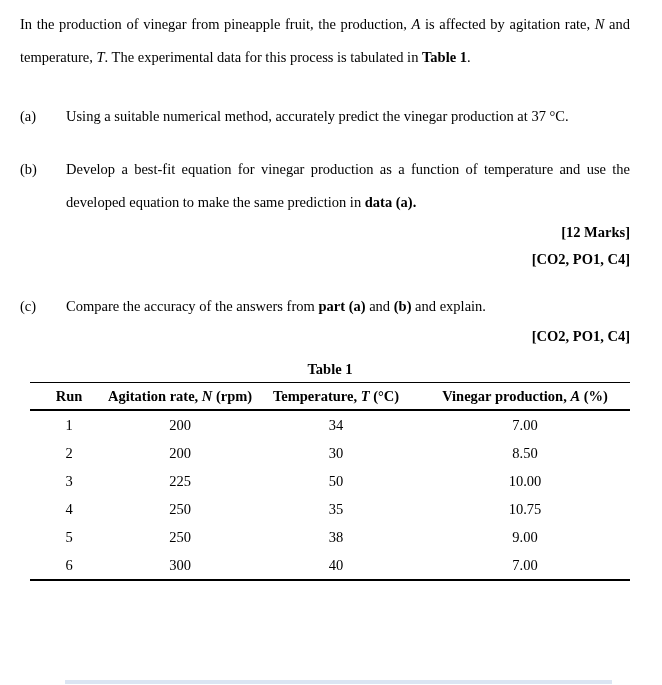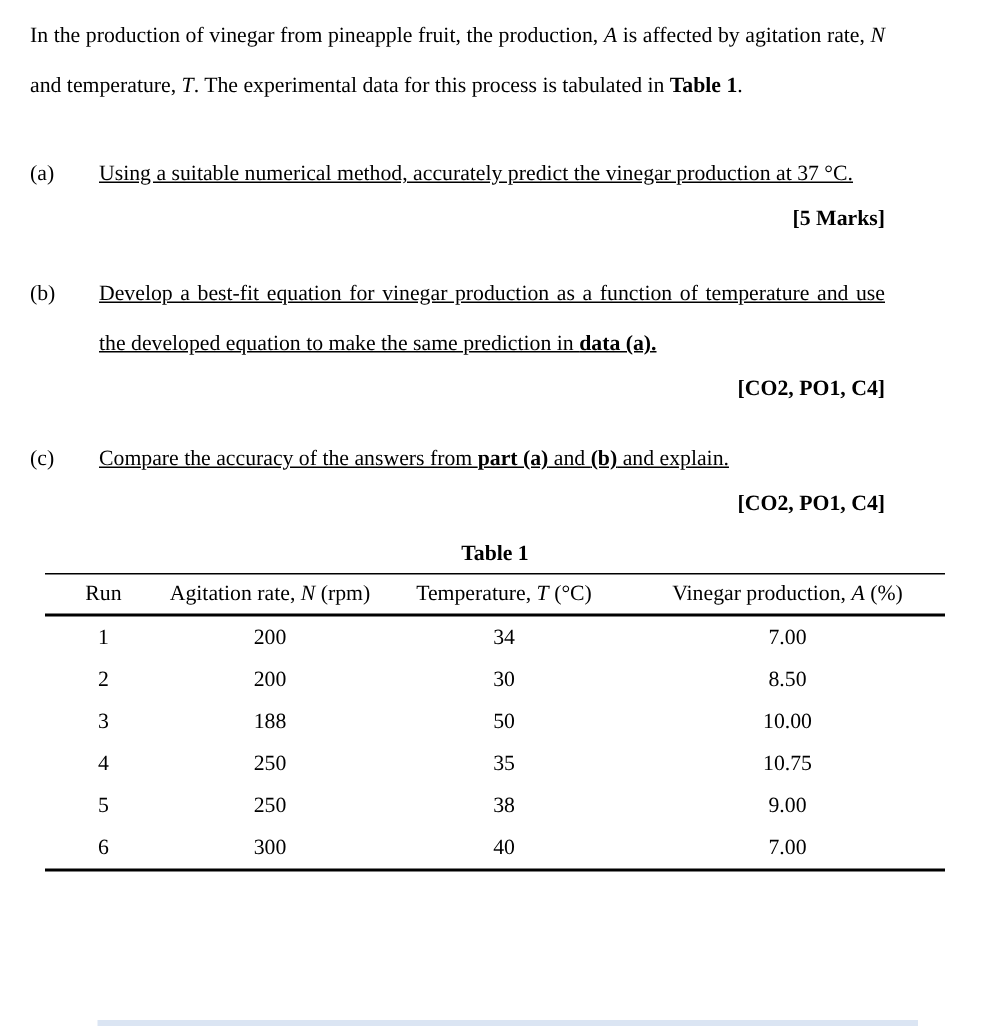--- a/index.html
+++ b/index.html
@@ -7,21 +7,21 @@
   body {
     width: 662px; height: 685px;
     font-family: "Liberation Serif", serif;
     color: #000000;
     position: relative;
     overflow: hidden;
   }
   .page {
     position: relative;
     width: 662px; height: 685px;
-    padding: 8px 72px 0 20px;
+    padding: 8px 32px 0 20px;
     background: #ffffff;
   }
   .intro {
     font-size: 14.5px;
     line-height: 33px;
     text-align: justify;
   }
   .question-a { margin-top: 26px; }
   .question-b { margin-top: 20px; }
   .question-c { margin-top: 17px; }
@@ -30,21 +30,20 @@
     flex: 0 0 46px;
     width: 46px;
     font-size: 14.5px;
     line-height: 33px;
   }
   .q-text {
     flex: 1;
     font-size: 14.5px;
     line-height: 33px;
     text-align: justify;
-    text-decoration: underline;
   }
   .marks-line {
     font-size: 14.5px;
     font-weight: bold;
     line-height: 27px;
     text-align: right;
   }
   .table-caption {
     margin-left: 10px;
     width: 600px;
@@ -61,21 +60,21 @@
     table-layout: fixed;
   }
   table.data-table thead tr {
     border-top: 1.5px solid #000;
     border-bottom: 2px solid #000;
   }
   table.data-table tbody tr:last-child {
     border-bottom: 2px solid #000;
   }
   table.data-table th {
-    font-weight: normal;
+    font-weight: bold;
     font-size: 14.5px;
     line-height: 20px;
     padding: 3px 0;
     text-align: center;
     white-space: nowrap;
   }
   table.data-table td {
     font-size: 14.5px;
     line-height: 20px;
     padding: 4px 0;
@@ -99,28 +98,28 @@
 
 <div class="page">
 
   <p class="intro"><span>In the production of vinegar from pineapple fruit, the production, </span><span class="var-i">A</span><span> is affected by agitation rate, </span><span class="var-i">N</span><span> and temperature, </span><span class="var-i">T</span><span>. The experimental data for this process is tabulated in </span><b>Table 1</b><span>.</span></p>
 
   <section class="question-a">
     <div class="q-row">
       <span class="q-label">(a)</span>
       <span class="q-text"><span>Using a suitable numerical method, accurately predict the vinegar production at 37 °C.</span></span>
     </div>
-    <div class="marks-line">[5 Marks]</div>
   </section>
 
   <section class="question-b">
     <div class="q-row">
       <span class="q-label">(b)</span>
       <span class="q-text"><span>Develop a best-fit equation for vinegar production as a function of temperature and use the developed equation to make the same prediction in </span><b>data (a).</b></span>
     </div>
+    <div class="marks-line">[12 Marks]</div>
     <div class="marks-line">[CO2, PO1, C4]</div>
   </section>
 
   <section class="question-c">
     <div class="q-row">
       <span class="q-label">(c)</span>
       <span class="q-text"><span>Compare the accuracy of the answers from </span><b>part (a)</b><span> and </span><b>(b)</b><span> and explain.</span></span>
     </div>
     <div class="marks-line">[CO2, PO1, C4]</div>
   </section>
@@ -144,21 +143,21 @@
         <td class="col-vinegar">7.00</td>
       </tr>
       <tr>
         <td class="col-run">2</td>
         <td class="col-agitation">200</td>
         <td class="col-temp">30</td>
         <td class="col-vinegar">8.50</td>
       </tr>
       <tr>
         <td class="col-run">3</td>
-        <td class="col-agitation">188</td>
+        <td class="col-agitation">225</td>
         <td class="col-temp">50</td>
         <td class="col-vinegar">10.00</td>
       </tr>
       <tr>
         <td class="col-run">4</td>
         <td class="col-agitation">250</td>
         <td class="col-temp">35</td>
         <td class="col-vinegar">10.75</td>
       </tr>
       <tr>

